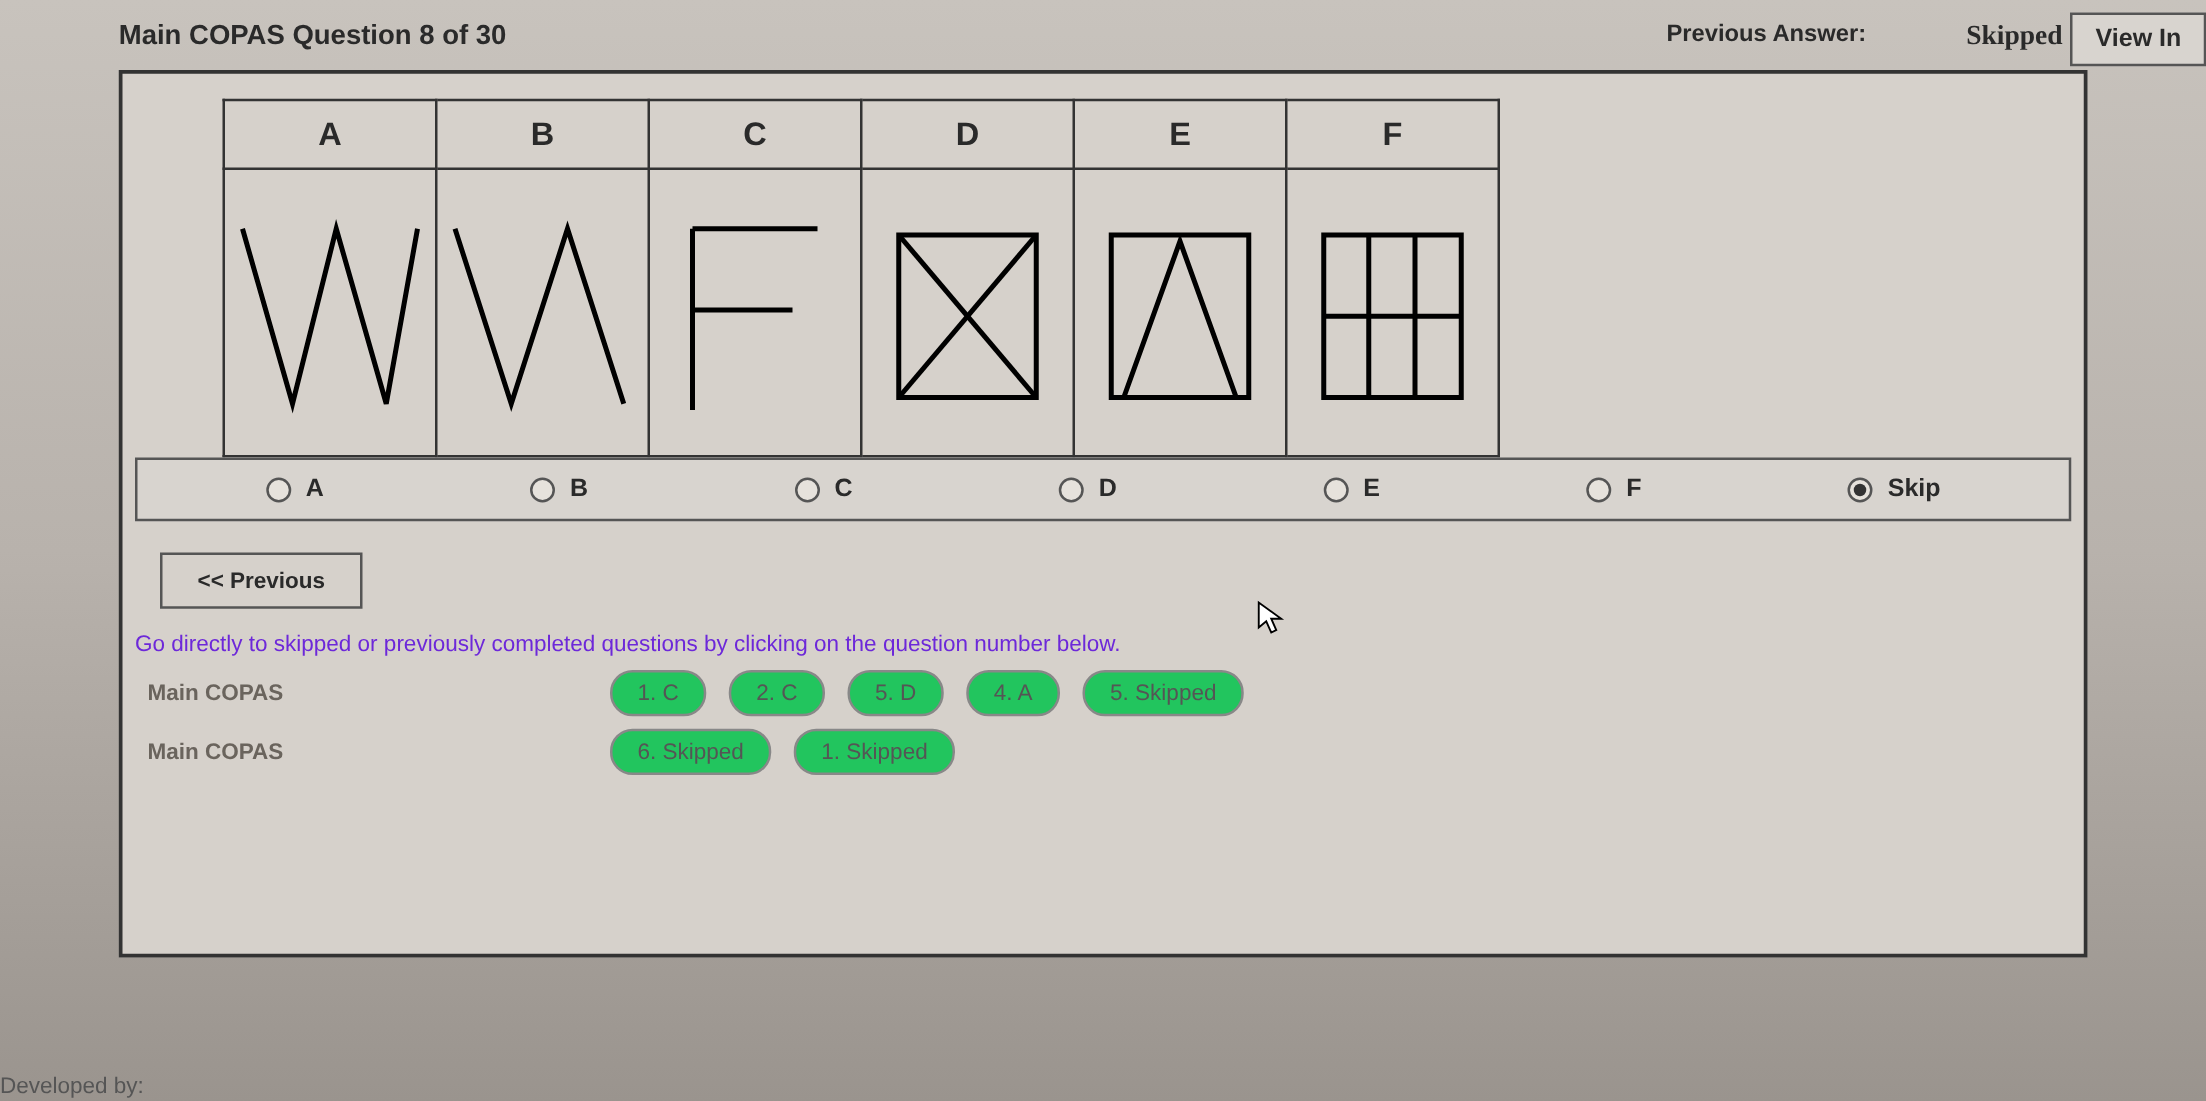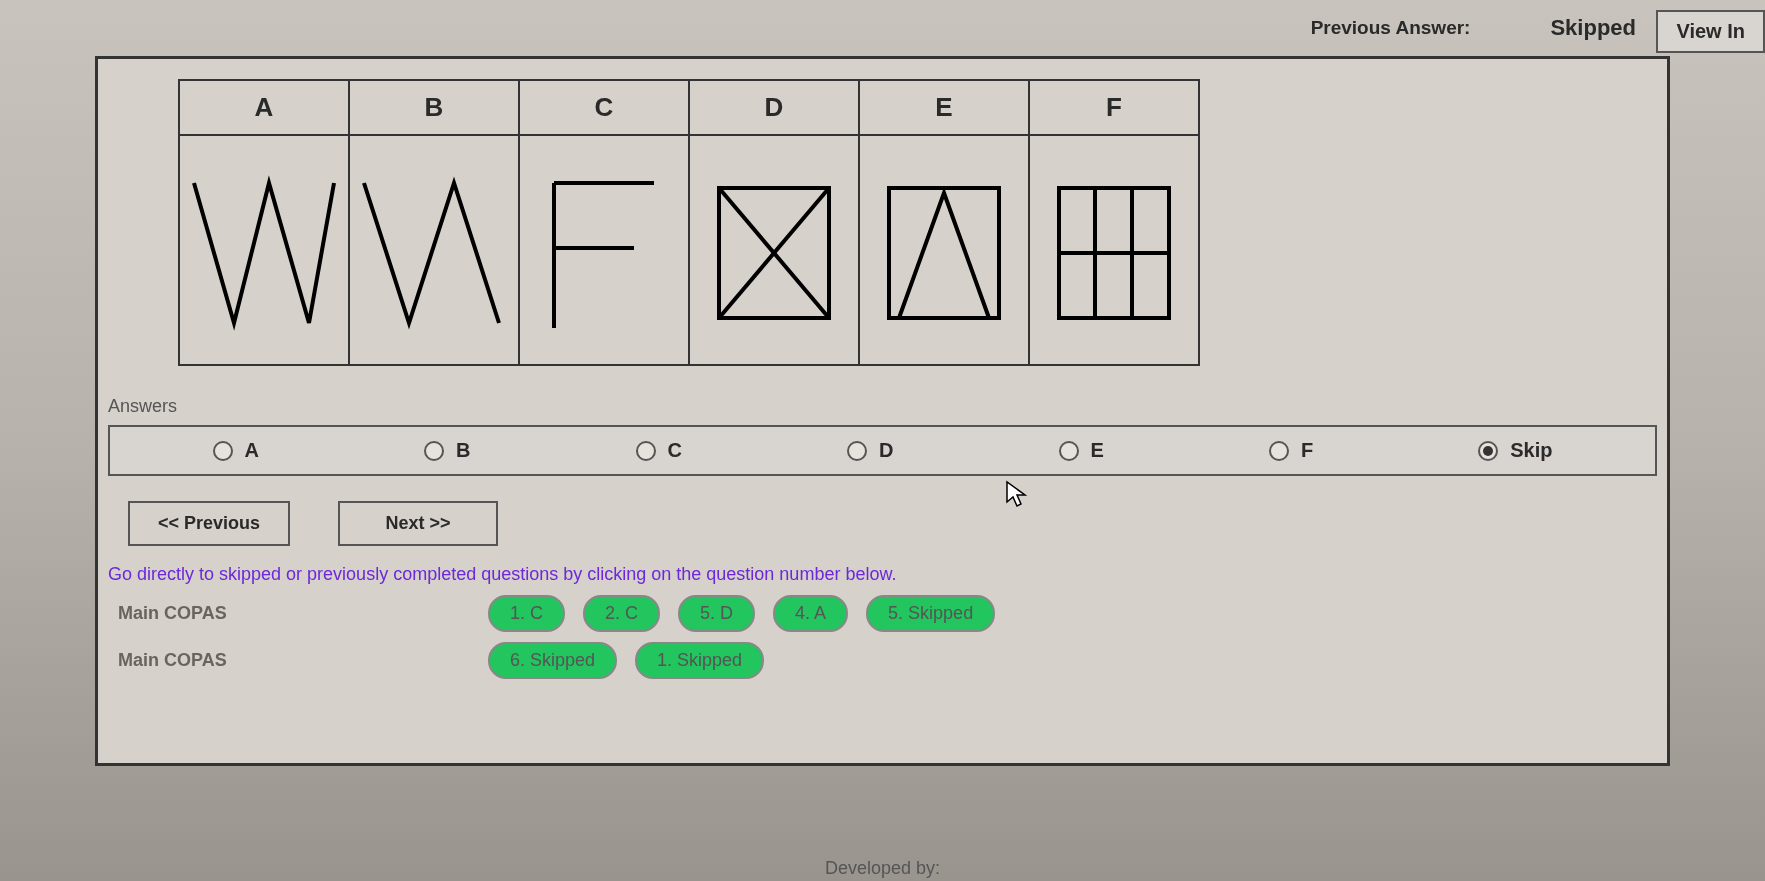--- a/index.html
+++ b/index.html
@@ -14,21 +14,21 @@
     .header {
       display: flex;
       align-items: center;
       padding: 15px 95px 10px 95px;
       font-weight: bold;
       color: #2a2a2a;
     }
     .header-title { font-size: 22px; flex: 0 0 auto; }
     .header-spacer { flex: 1; }
     .prev-answer-label { font-size: 19px; margin-right: 80px; }
-    .prev-answer-value { font-size: 22px; margin-right: 34px; }
+    .prev-answer-value { font-size: 22px; margin-right: 20px; font-family: Liberation Serif, serif; }
     .view-btn {
       position: absolute;
       right: 0;
       top: 10px;
       border: 2px solid #555;
       background: #d8d4cf;
       padding: 8px 18px;
       font-size: 20px;
       font-weight: bold;
       color: #2a2a2a;
@@ -143,35 +143,35 @@
       font-size: 18px;
       color: #555;
       margin-right: 18px;
       cursor: pointer;
       background: #22c55e;
     }
     .footer {
       position: absolute;
       bottom: 2px;
       width: 100%;
-      text-align: center;
       font-size: 18px;
       color: #555;
     }
     .cursor {
       position: absolute;
       left: 1005px;
       top: 480px;
       pointer-events: none;
     }
   </style>
 </head>
 <body>
 
 <div class="header">
+  <span class="header-title">Main COPAS Question 8 of 30</span>
   <span class="header-spacer"></span>
   <span class="prev-answer-label">Previous Answer:</span>
   <span class="prev-answer-value">Skipped</span>
 </div>
 <button class="view-btn">View In</button>
 
 <div class="panel">
 
   <table class="figure-table">
     <tbody>
@@ -219,21 +219,20 @@
           <rect x="20" y="25" width="110" height="130" fill="none" stroke="#000" stroke-width="4"></rect>
           <line x1="56" y1="25" x2="56" y2="155" stroke="#000" stroke-width="4"></line>
           <line x1="93" y1="25" x2="93" y2="155" stroke="#000" stroke-width="4"></line>
           <line x1="20" y1="90" x2="130" y2="90" stroke="#000" stroke-width="4"></line>
         </svg>
       </td>
     </tr>
   </tbody>
     </table>
 
-  <div class="answers-label">Answers</div>
 
   <div class="answers-row" id="answers-row">
       <label class="radio-opt">
         <span class="radio-circle"></span>
         <span>A</span>
       </label>
       <label class="radio-opt">
         <span class="radio-circle"></span>
         <span>B</span>
       </label>
@@ -254,21 +253,20 @@
         <span>F</span>
       </label>
       <label class="radio-opt">
         <span class="radio-circle selected"></span>
         <span>Skip</span>
       </label>
     </div>
 
   <div class="nav-row">
     <button class="nav-btn">&lt;&lt; Previous</button>
-    <button class="nav-btn">Next &gt;&gt;</button>
   </div>
 
   <div class="hint-text">Go directly to skipped or previously completed questions by clicking on the question number below.</div>
 
   <div class="history" id="history-section">
       <div class="history-row">
         <span class="history-label">Main COPAS</span>
         <span class="pill">1. C</span>
         <span class="pill">2. C</span>
         <span class="pill">5. D</span>

